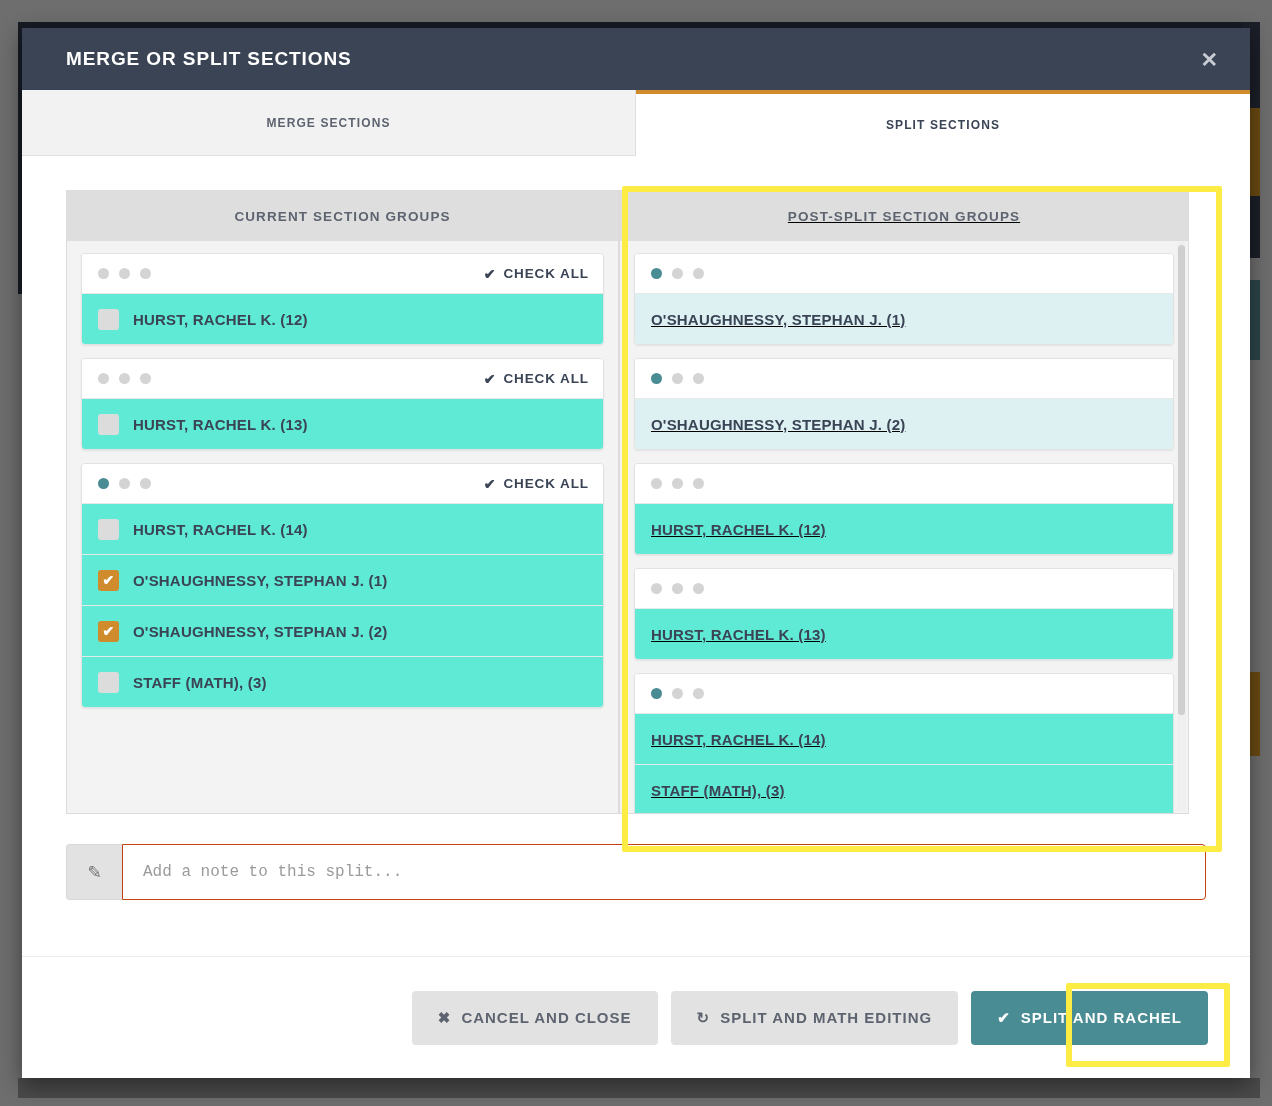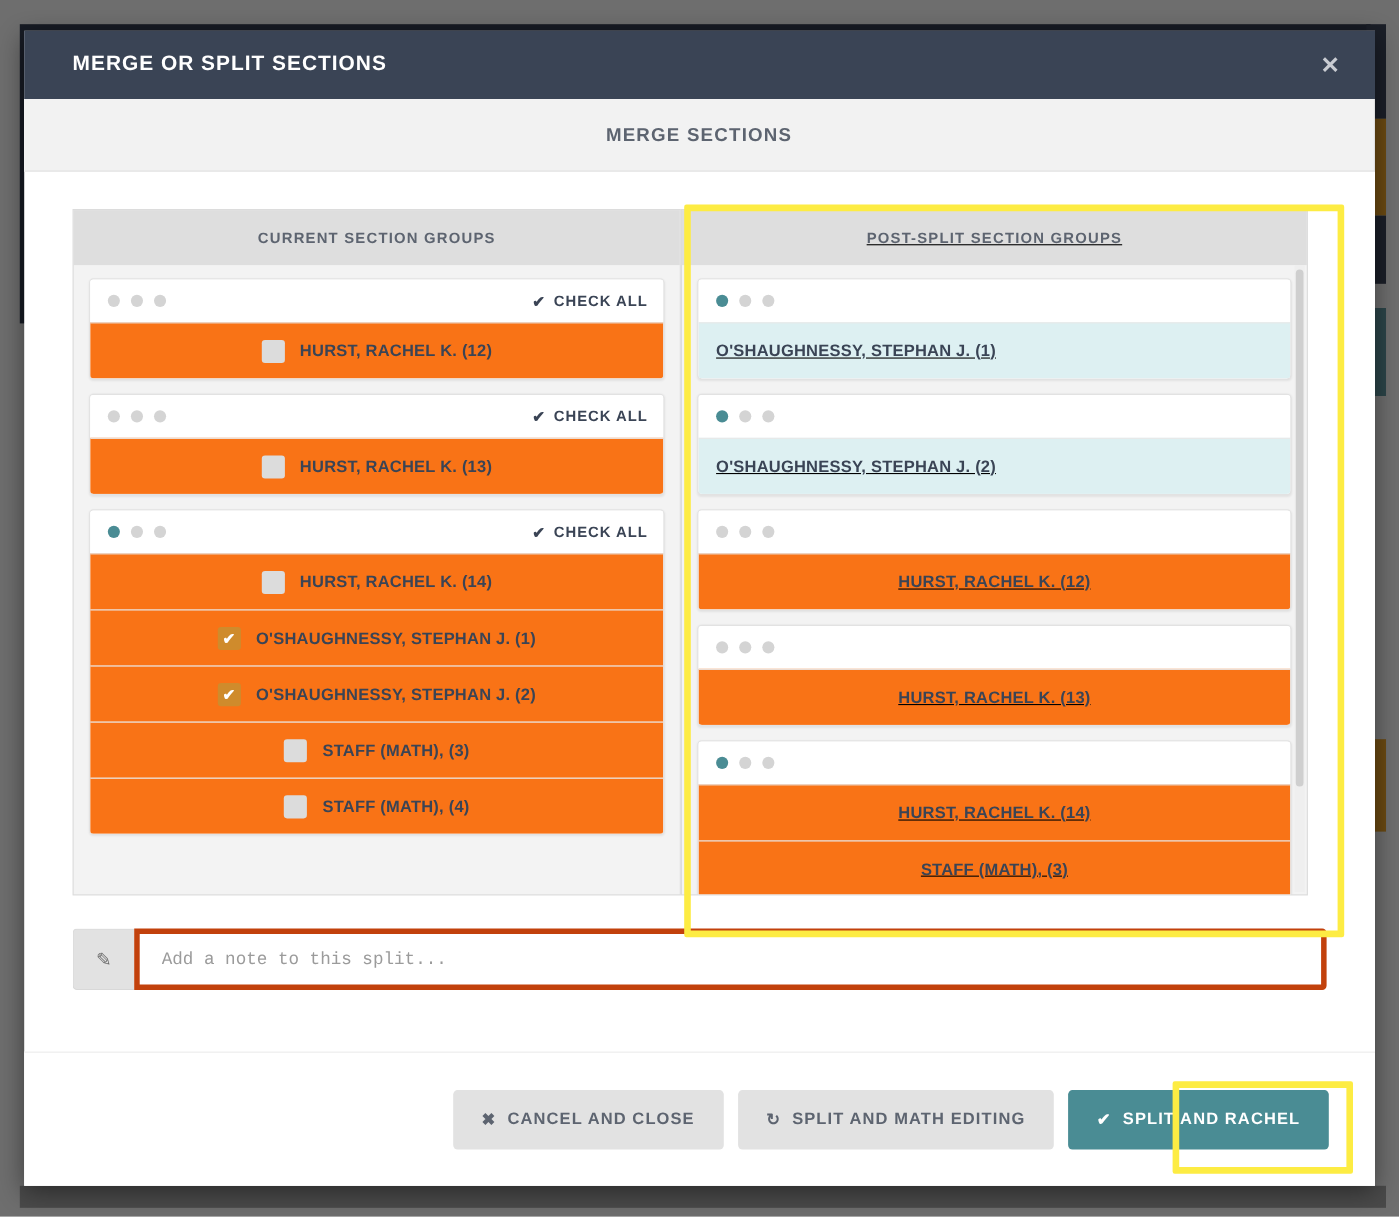--- a/index.html
+++ b/index.html
@@ -63,21 +63,21 @@
     display: flex;
     flex: 0 0 auto;
     height: 66px;
     background: #ffffff;
   }
   .tab {
     flex: 1 1 50%;
     display: flex;
     align-items: center;
     justify-content: center;
-    font-size: 17px;
+    font-size: 12px;
     font-weight: bold;
     letter-spacing: 1.1px;
     cursor: pointer;
     position: relative;
   }
   .tab.inactive {
     background: #f2f2f2;
     color: #5d6470;
     border-right: 1px solid #e0e0e0;
     border-bottom: 1px solid #e0e0e0;
@@ -194,21 +194,21 @@
     padding: 0 16px;
     background: #f7f7f7;
     border-top: 1px solid #e8e8e8;
     font-size: 15px;
     font-weight: bold;
     color: #3a4455;
     letter-spacing: .2px;
     cursor: pointer;
   }
   .sec-row.highlight { background: #ddf0f2; }
-  .sec-row.plain { background: #f97316; justify-content: center; }
+  .sec-row.plain { background: #5eead4; }
 
   .cbox {
     width: 21px; height: 21px;
     border-radius: 3px;
     background: #dcdcdc;
     margin-right: 14px;
     flex: 0 0 auto;
     display: flex;
     align-items: center;
     justify-content: center;
@@ -235,21 +235,21 @@
     border-right: none;
     border-radius: 4px 0 0 4px;
     display: flex;
     align-items: center;
     justify-content: center;
     color: #6f6f6f;
     font-size: 17px;
   }
   #note-input {
     flex: 1 1 auto;
-    border: 5px solid #c2410c;
+    border: 1px solid #c2410c;
     border-radius: 0 4px 4px 0;
     background: #ffffff;
     padding: 0 20px;
     font-family: "Liberation Mono", monospace;
     font-size: 16px;
     color: #3a4455;
     outline: none;
   }
   #note-input::placeholder { color: #9b9b9b; }
 
@@ -309,20 +309,21 @@
 
 <div id="modal">
 
   <div id="modal-header">
     <div id="modal-title">MERGE OR SPLIT SECTIONS</div>
     <div id="close-x">✕</div>
   </div>
 
   <div id="tabs">
     <div class="tab inactive">MERGE SECTIONS</div>
+    <div class="tab active">SPLIT SECTIONS</div>
   </div>
 
   <div id="modal-body">
 
     <div id="columns">
 
       <div class="column" id="col-current">
         <div class="column-header">CURRENT SECTION GROUPS</div>
         <div class="column-scroll">
 
@@ -382,24 +383,20 @@
               <span class="cbox checked">✔</span>
               <span>O'SHAUGHNESSY, STEPHAN J. (1)</span>
             </div>
             <div class="sec-row plain">
               <span class="cbox checked">✔</span>
               <span>O'SHAUGHNESSY, STEPHAN J. (2)</span>
             </div>
             <div class="sec-row plain">
               <span class="cbox"></span>
               <span>STAFF (MATH), (3)</span>
-            </div>
-            <div class="sec-row plain">
-              <span class="cbox"></span>
-              <span>STAFF (MATH), (4)</span>
             </div>
           </div>
 
         </div>
       </div>
 
       <div class="column" id="col-postsplit">
         <div class="column-header">POST-SPLIT SECTION GROUPS</div>
         <div class="column-scroll">
 

